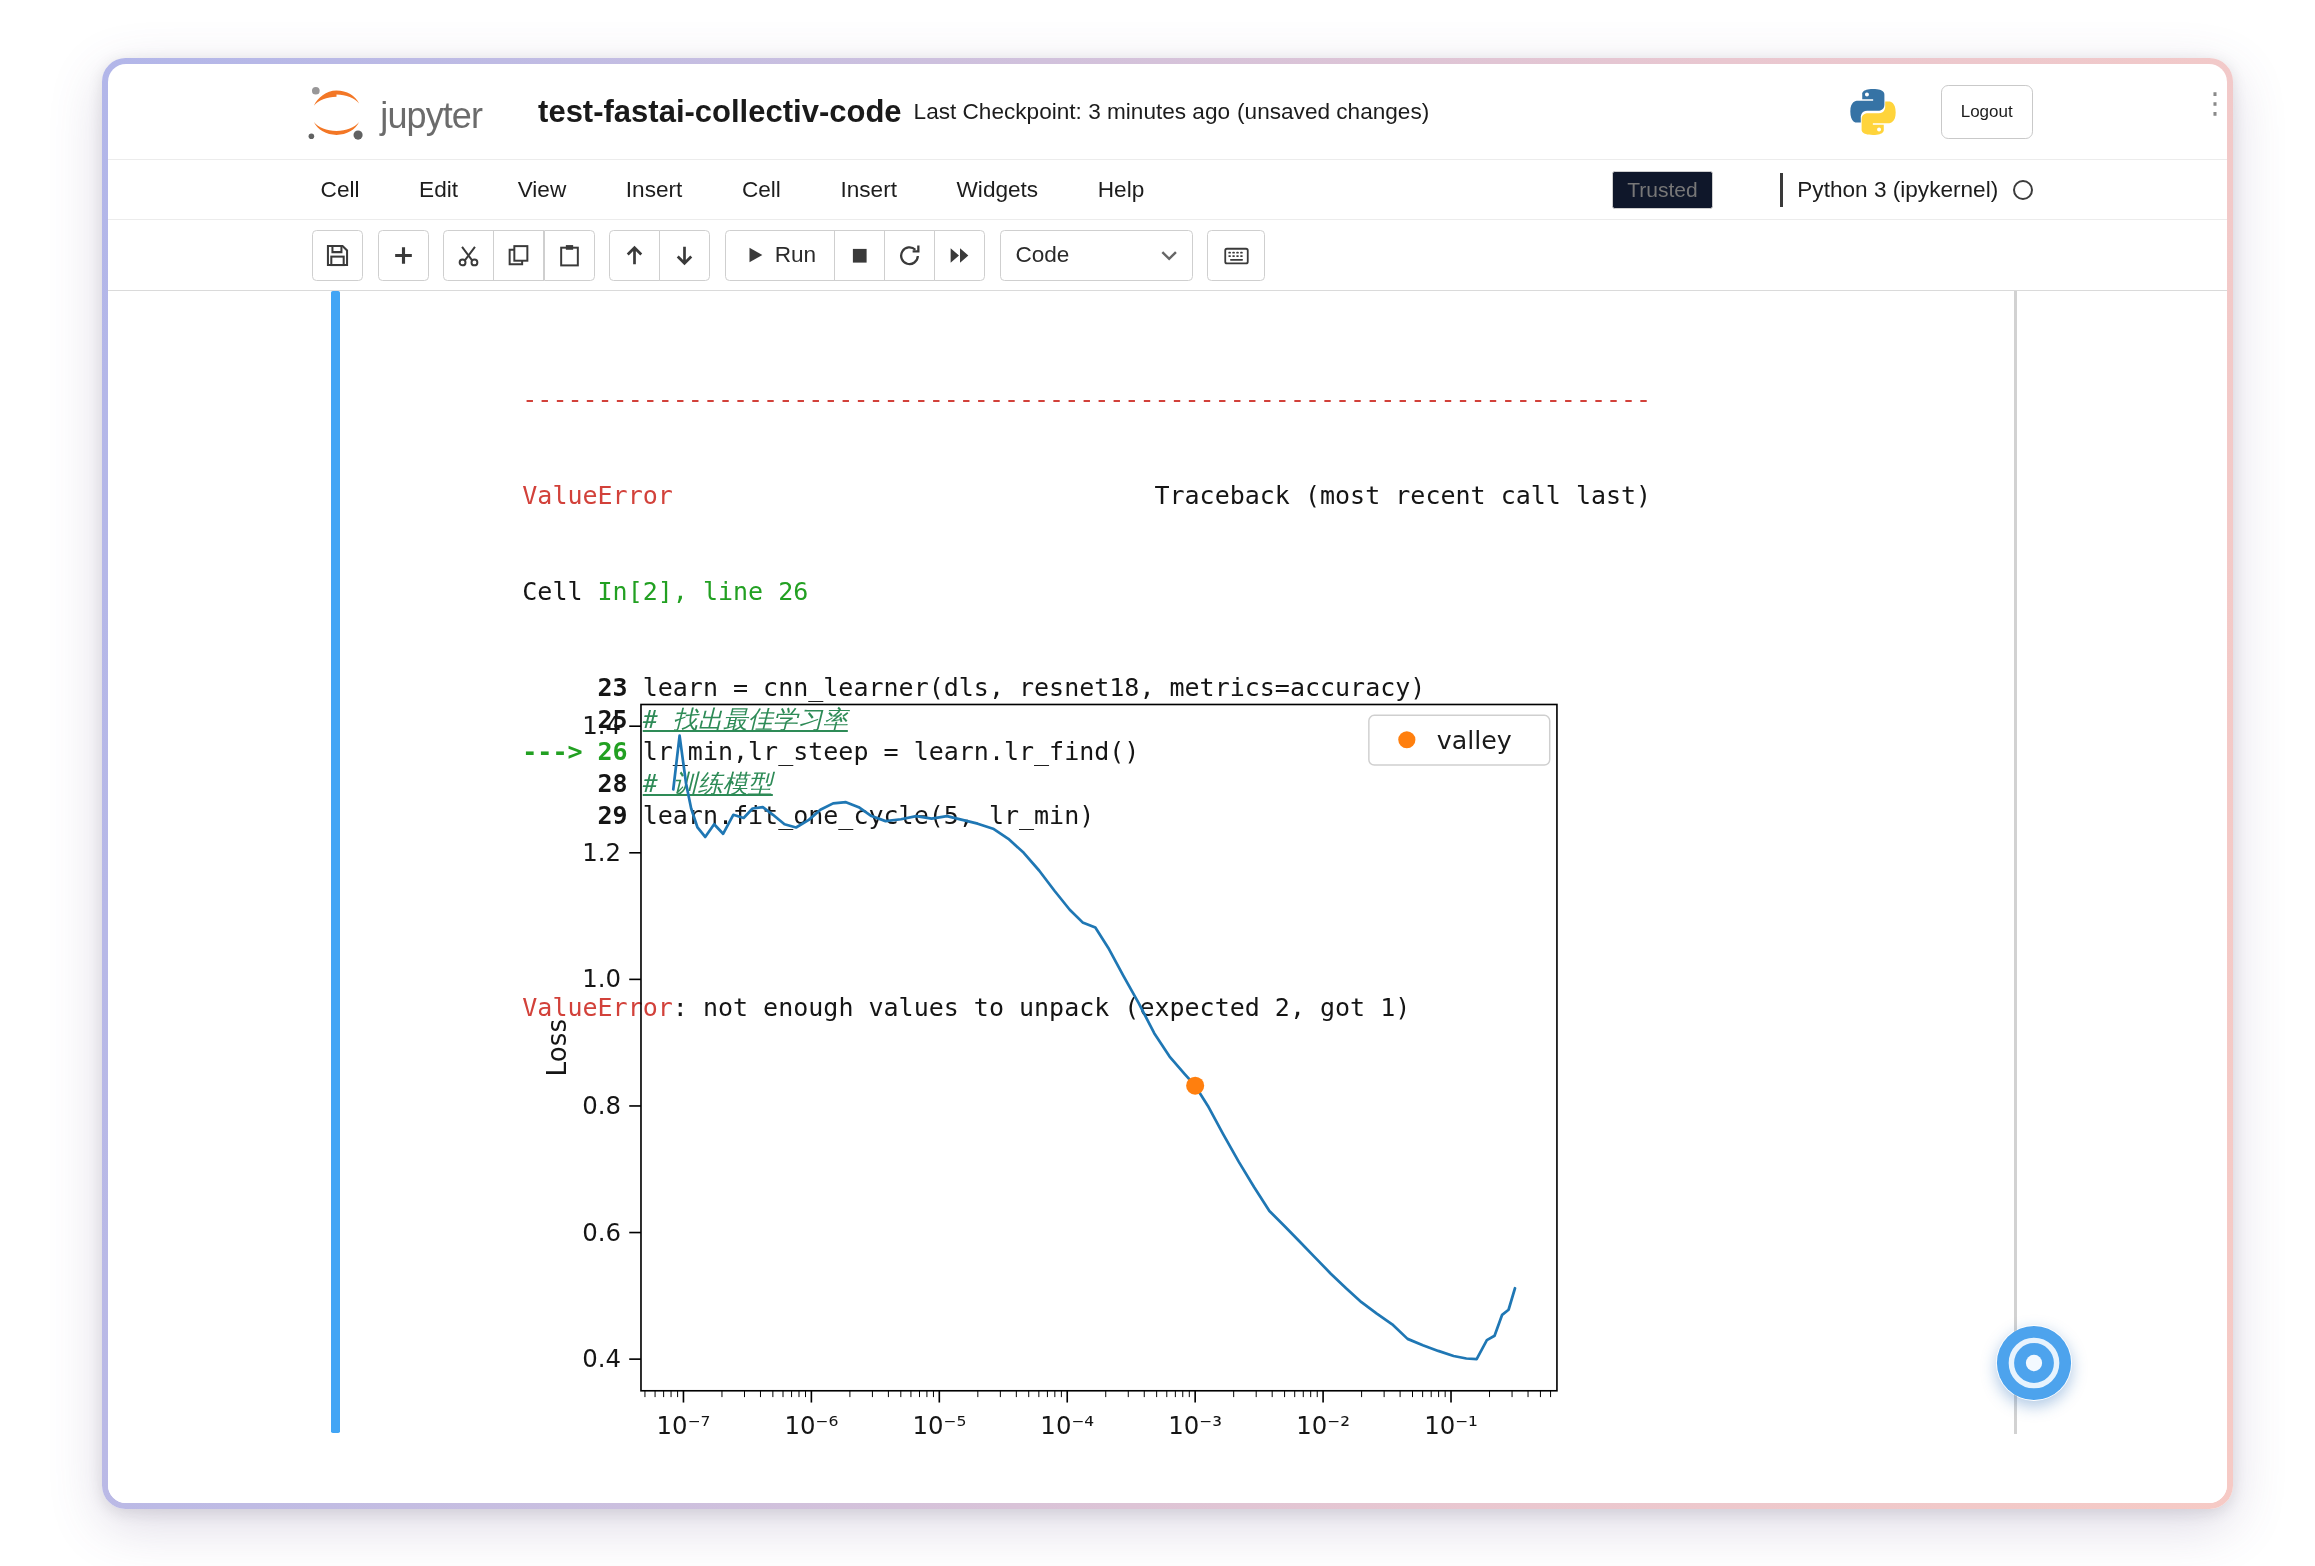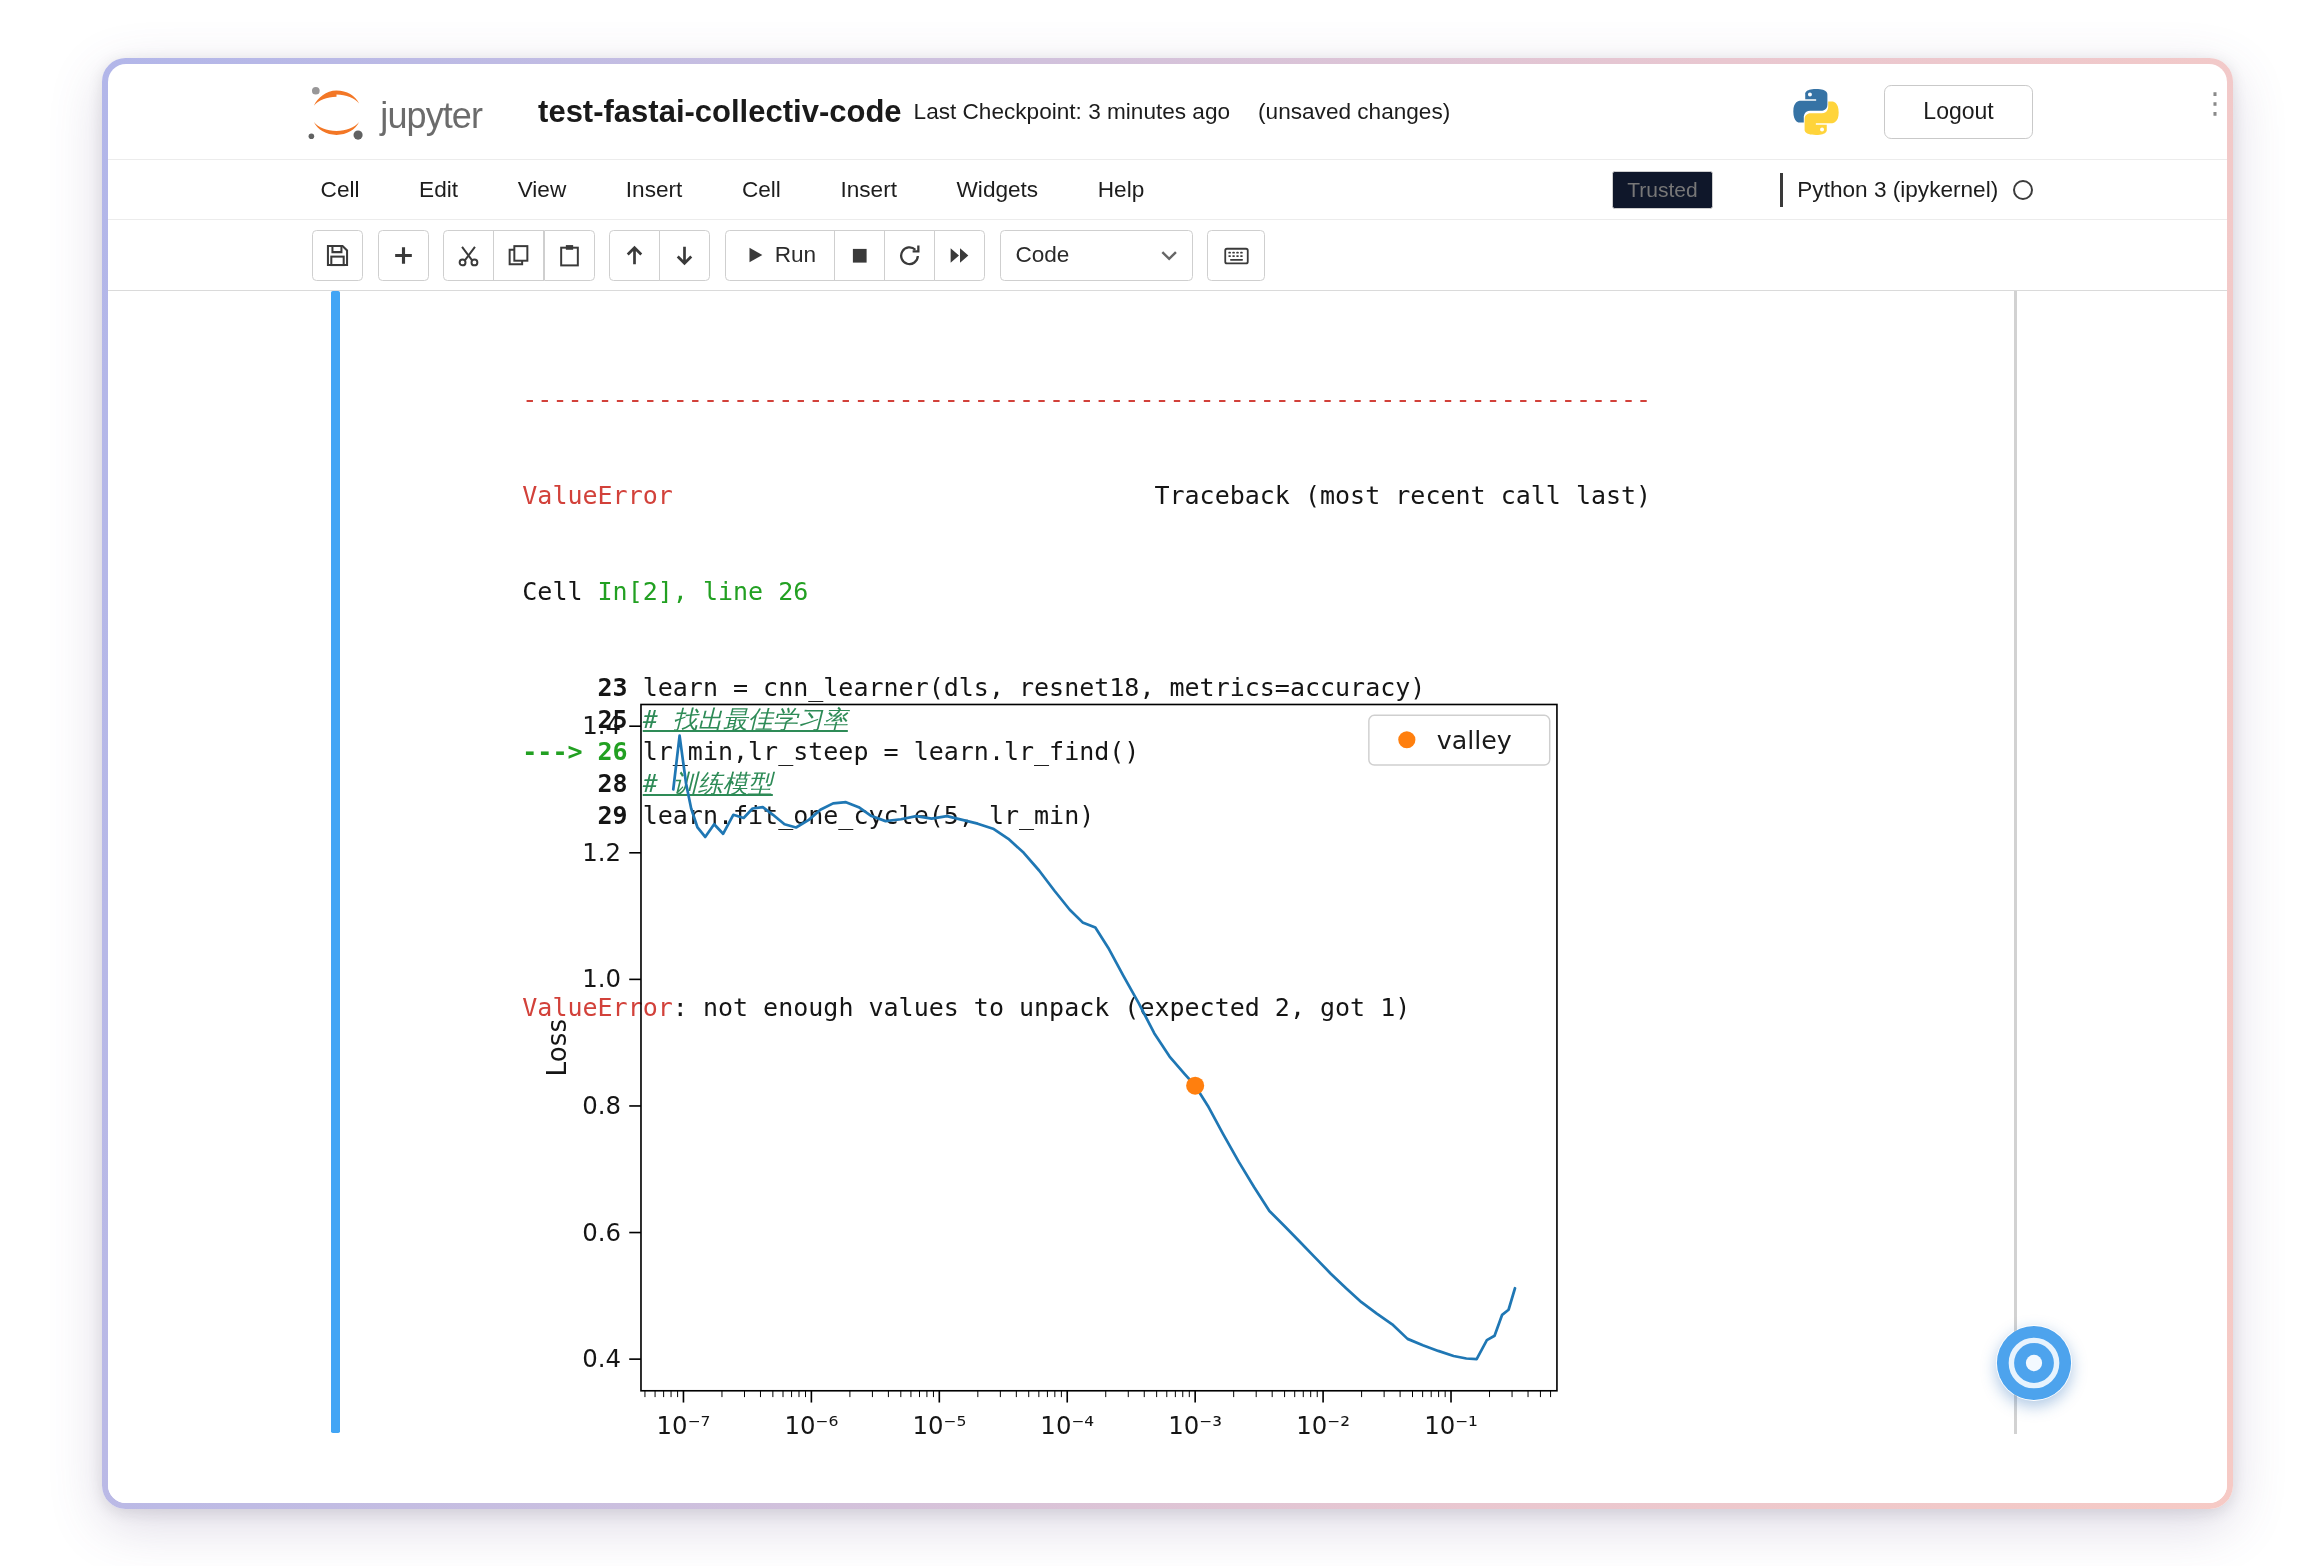--- a/index.html
+++ b/index.html
@@ -22,25 +22,25 @@
   }
   .window-dots{position:absolute;right:3.6px;top:31px;font-size:29px;color:#8a8a8a;line-height:1;}
   
   .nb-header{
     height:96px;flex:0 0 96px;display:flex;align-items:center;
     padding:0 194px 0 196px;border-bottom:0.9px solid #ececec;box-sizing:border-box;
   }
   .logo-text{font-size:36px;color:#6b6b6b;margin-left:11px;margin-top:9px;letter-spacing:-0.9px;}
   .nb-title{font-size:31px;font-weight:600;color:#1a1a1a;margin-left:56px;white-space:nowrap;}
   .nb-checkpoint{font-size:22.6px;color:#1c1c1c;margin-left:12px;white-space:nowrap;}
-  .nb-unsaved{font-size:22.6px;color:#1c1c1c;margin-left:28px;white-space:nowrap;}
+  .nb-unsaved{font-size:22.6px;color:#1c1c1c;margin-left:7px;white-space:nowrap;}
   .header-spacer{flex:1;}
   .logout-btn{
-    margin-left:42px;height:52px;padding:0 38px;background:#fff;border:0.9px solid #c9c9c9;
-    border-radius:7.2px;font-size:23px;color:#1c1c1c;display:flex;align-items:center;cursor:pointer;
+    margin-left:42px;height:52px;padding:0 19px;background:#fff;border:0.9px solid #c9c9c9;
+    border-radius:7.2px;font-size:17px;color:#1c1c1c;display:flex;align-items:center;cursor:pointer;
   }
   
   .menubar{
     height:60px;flex:0 0 60px;display:flex;align-items:center;
     padding:0 194px 0 196px;border-bottom:0.9px solid #ececec;box-sizing:border-box;
   }
   .menubar-items{display:flex;align-items:center;column-gap:27px;}
   .menu-item{font-size:22.6px;color:#1d1d1d;padding:5.4px 16.3px;cursor:pointer;border-radius:3.6px;}
   .menu-right{margin-left:auto;display:flex;align-items:center;}
   .trusted-badge{

